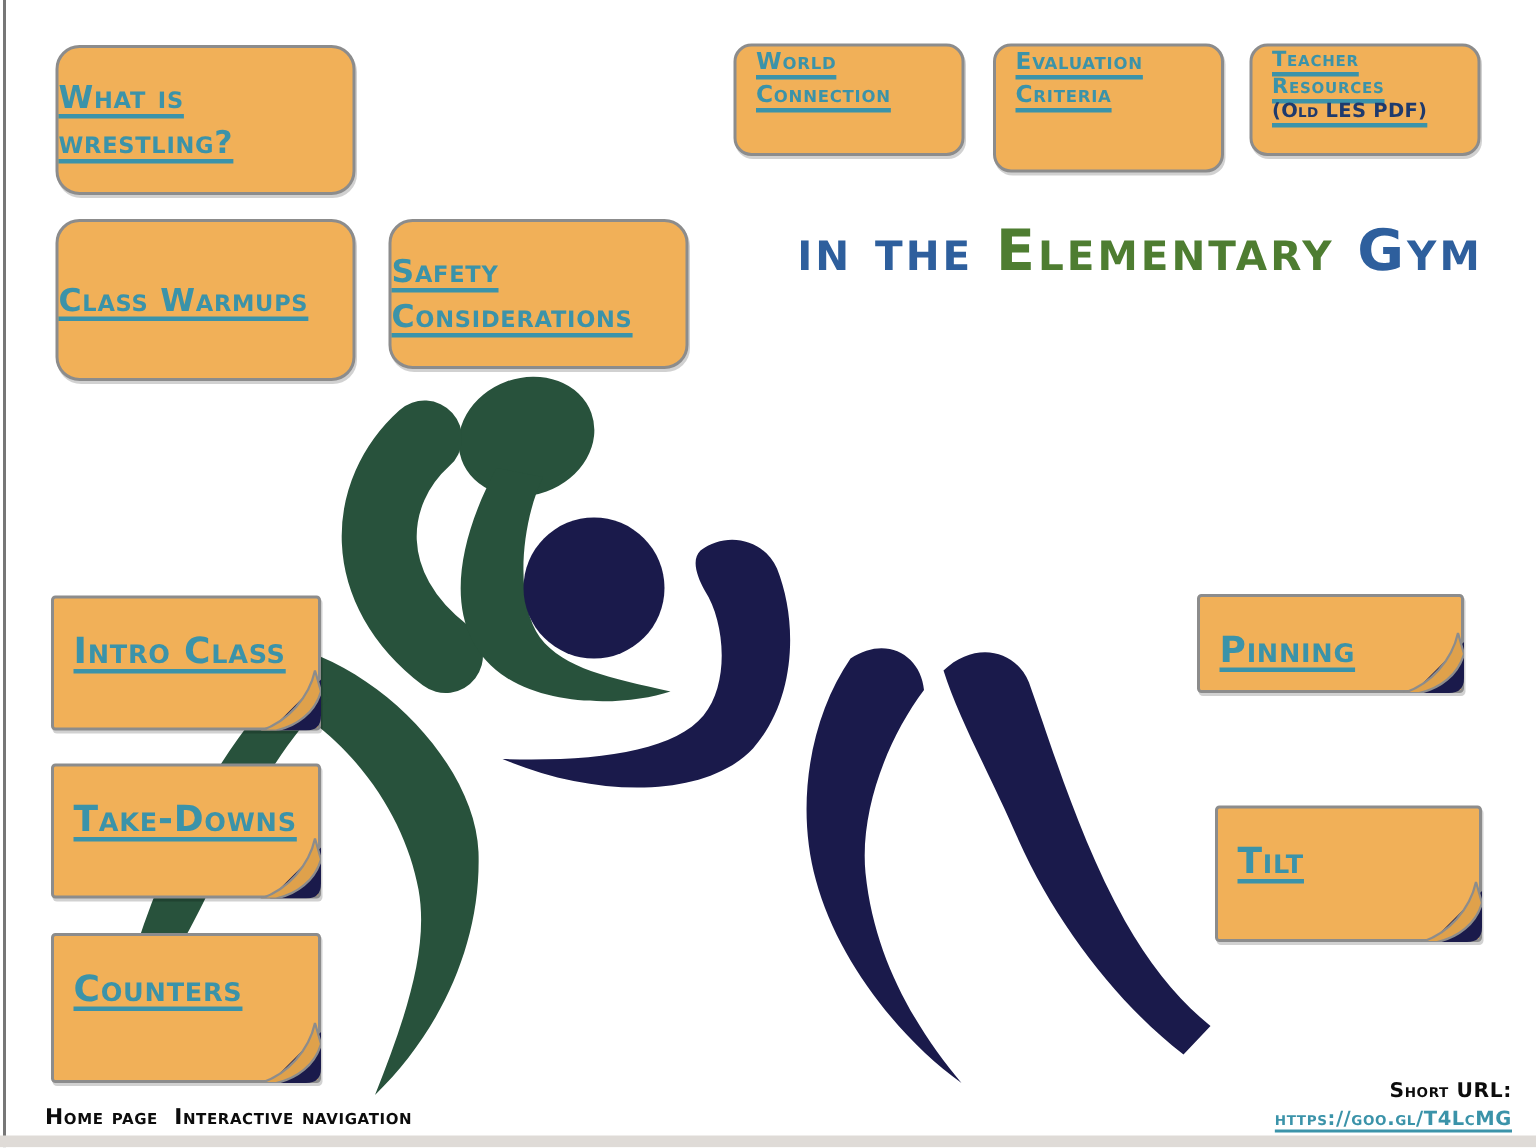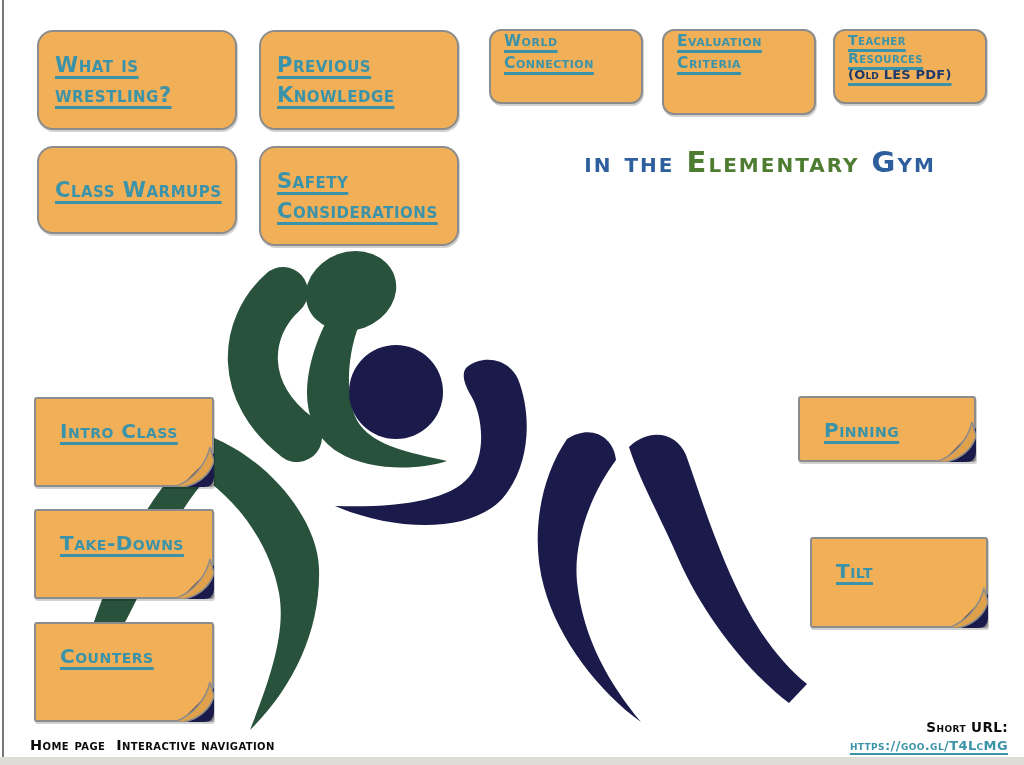--- a/index.html
+++ b/index.html
@@ -13,42 +13,42 @@
   .btn {
     position:absolute; display:flex; align-items:center;
     background:var(--button_orange); border:2px solid var(--button_border);
     z-index:3; cursor:pointer; text-decoration:none;
     box-shadow:1px 2px 0 rgba(0,0,0,0.18);
   }
   .btn.round { border-radius:16px; }
   .btn.small-round { border-radius:12px; align-items:flex-start; }
   .btn.fold-btn { border-radius:3px; align-items:flex-start; }
   .lbl {
-    display:block; padding-left:16px; padding-right:8px;
+    display:block; padding-right:8px;
     font-variant:small-caps; font-weight:800; letter-spacing:0.5px;
     color:var(--link_teal);
     text-decoration:underline; text-decoration-thickness:3px; text-underline-offset:4px;
     line-height:1.45;
   }
   .btn.big .lbl { font-size:21px; }
   .btn.small-round .lbl { font-size:15.5px; padding-left:13px; line-height:1.4; }
-  .btn.fold-btn .lbl { font-size:20px; padding-top:18px; padding-left:24px; }
+  .btn.fold-btn .lbl { font-size:24px; padding-top:18px; padding-left:13px; }
   .sub-lbl {
     display:block; font-variant:small-caps; font-weight:800; font-size:13px;
     color:var(--pdf_navy); text-decoration:none; line-height:1.25; letter-spacing:0.2px;
   }
   .fold { position:absolute; right:-2px; bottom:-2px; width:44px; height:44px; }
   
   #title-block { position:absolute; left:500px; top:134px; width:520px; text-align:center; z-index:2; }
   #main-title {
     font-variant:small-caps; font-weight:800; font-size:62px; line-height:1;
     color:var(--title_green); letter-spacing:7px; white-space:nowrap;
   }
   #sub-title {
-    margin-top:14px; font-variant:small-caps; font-weight:800; font-size:29px;
+    margin-top:14px; font-variant:small-caps; font-weight:800; font-size:38px;
     letter-spacing:2px; white-space:nowrap; line-height:1;
   }
   .sub-blue { color:var(--title_blue); }
   .sub-green { color:var(--title_green); }
   
   #footer-left {
     position:absolute; left:30px; top:737px; z-index:3;
     font-variant:small-caps; font-weight:800; font-size:14.5px;
     color:var(--footer_black); white-space:pre; letter-spacing:0.4px;
   }
@@ -94,24 +94,21 @@
                C 530,537 540,478 567,439 Z" fill="var(--wrestler_navy)"></path>
       <path d="M 629,447 C 650,427 677,433 686,455 C 702,500 720,560 750,614
                C 767,644 786,667 807,684 L 789,703 C 746,670 704,616 679,560
                C 659,514 639,479 629,447 Z" fill="var(--wrestler_navy)"></path>
     </g>
   </svg>
 
   <a class="btn round big" style="left:37px;top:30px;width:200px;height:100px">
     <span class="lbl">What is wrestling?</span>
   </a>
-  <a class="btn round big" style="left:259px;top:30px;width:200px;height:100px">
-    <span class="lbl">Previous Knowledge</span>
-  </a>
-  <a class="btn round big" style="left:37px;top:146px;width:200px;height:88px">
+  <a class="btn round big" style="left:37px;top:146px;width:200px;height:108px">
     <span class="lbl">Class Warmups</span>
   </a>
   <a class="btn round big" style="left:259px;top:146px;width:200px;height:100px">
     <span class="lbl">Safety Considerations</span>
   </a>
 
   <a class="btn small-round" style="left:489px;top:29px;width:154px;height:75px">
     <span class="lbl">World Connection</span>
   </a>
   <a class="btn small-round" style="left:662px;top:29px;width:154px;height:86px">

